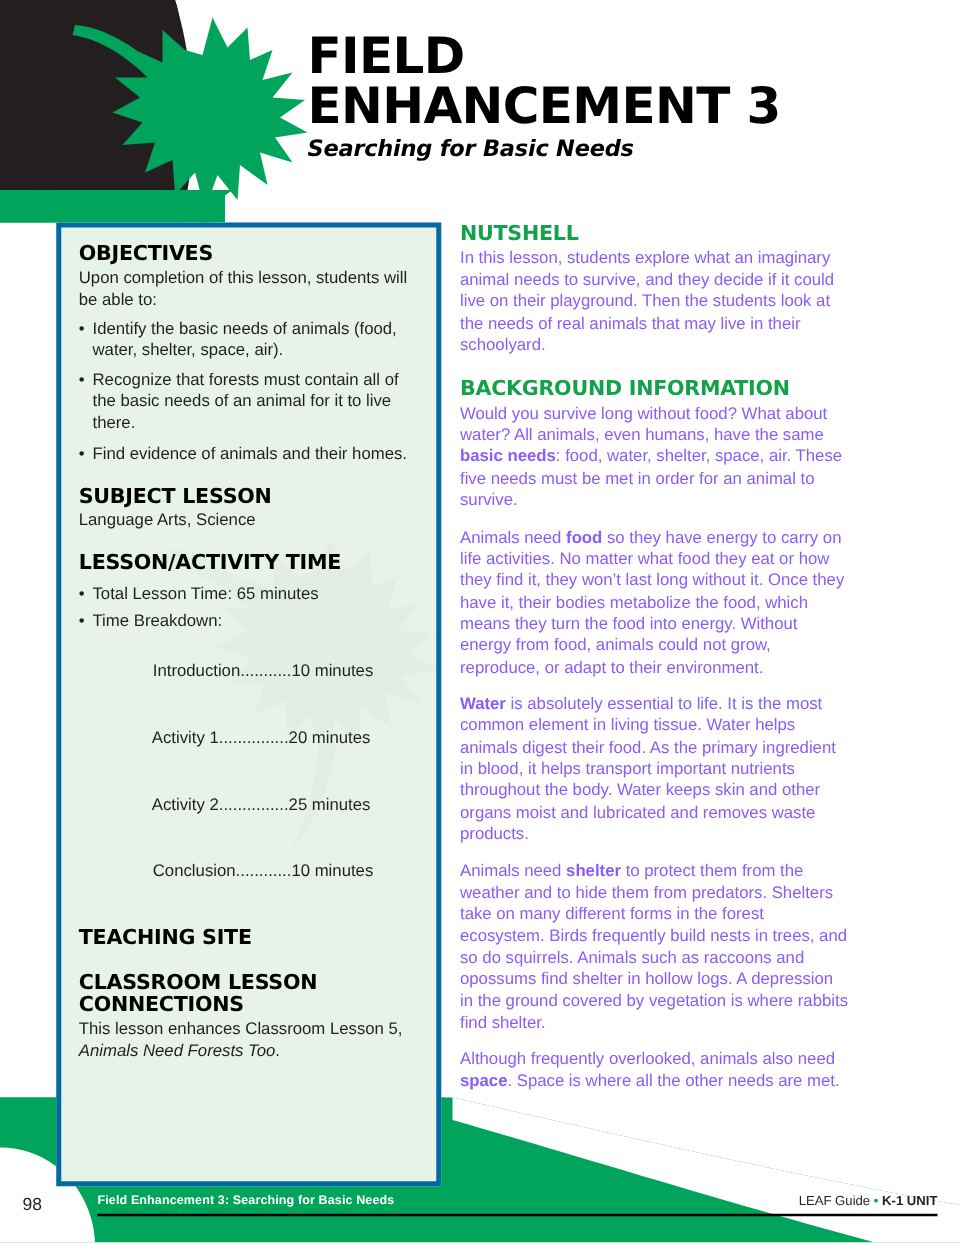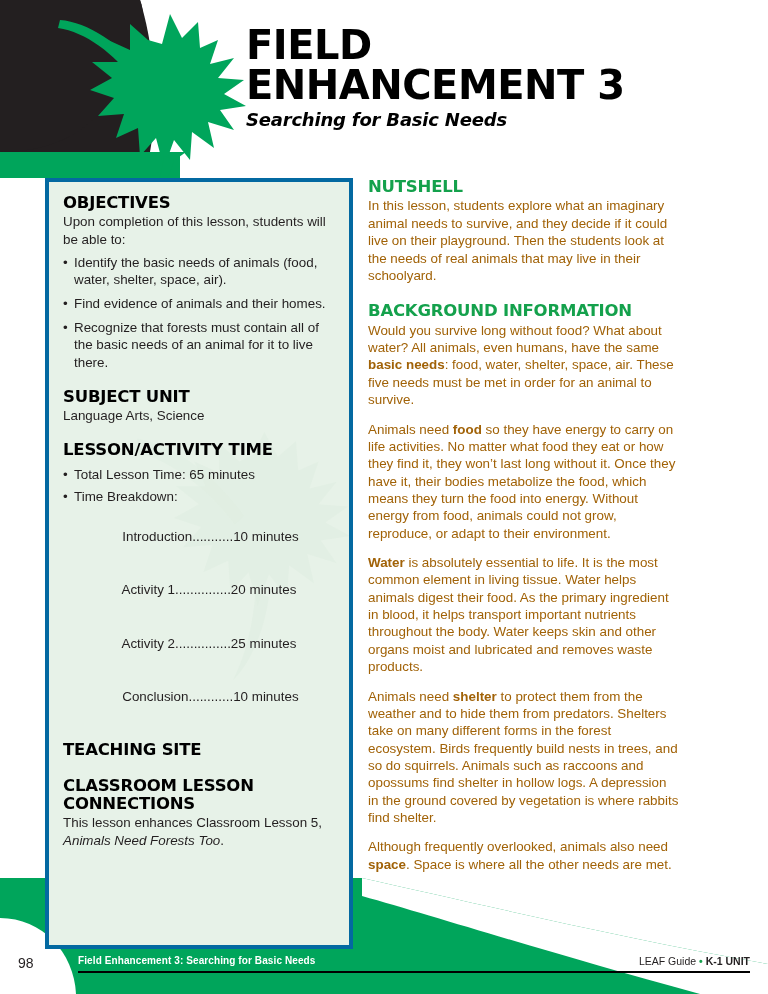--- a/index.html
+++ b/index.html
@@ -152,21 +152,21 @@
     color: #14a14c;
     letter-spacing: -0.2px;
     margin: 0 0 1px 0;
     line-height: 1.12;
   }
   .main-h.spaced { margin-top: 18px; }
   .main-p {
     font-size: 13.4px;
     line-height: 1.295;
     margin: 0 0 12px 0;
-    color: #a16207;
+    color: #8b5cf6;
   }
   .main-p:last-child { margin-bottom: 0; }
   .main-p b { font-weight: 700; }
 
   
   #footer-page-num {
     position: absolute;
     left: 18px;
     top: 955px;
     font-size: 14px;
@@ -286,25 +286,25 @@
       <path fill="#cfe4d3" opacity="0.55" d="M110,142 C108,170 102,196 90,220 C106,204 118,176 122,146 Z"></path>
       <path fill="#cfe4d3" opacity="0.45" d="M6,6 C40,12 76,40 100,74 L92,82 C68,50 34,24 0,16 Z"></path>
     </svg>
 
     <div id="sidebar-content">
 
       <div class="side-h">OBJECTIVES</div>
       <p class="side-p">Upon completion of this lesson, students will be able to:</p>
       <ul class="side-list">
         <li>Identify the basic needs of animals (food, water, shelter, space, air).</li>
+        <li>Recognize that forests must contain all of the basic needs of an animal for it to live there.</li>
         <li>Find evidence of animals and their homes.</li>
-        <li>Recognize that forests must contain all of the basic needs of an animal for it to live there.</li>
       </ul>
 
-      <div class="side-h spaced">SUBJECT UNIT</div>
+      <div class="side-h spaced">SUBJECT LESSON</div>
       <p class="side-p">Language Arts, Science</p>
 
       <div class="side-h spaced">LESSON/ACTIVITY TIME</div>
       <ul class="side-list tight">
         <li>Total Lesson Time: 65 minutes</li>
         <li>Time Breakdown:</li>
       </ul>
       <div class="breakdown">
         <div class="breakdown-row">
           <span class="bd-label">Introduction</span><span class="bd-dots">...........</span><span class="bd-val">10 minutes</span>

